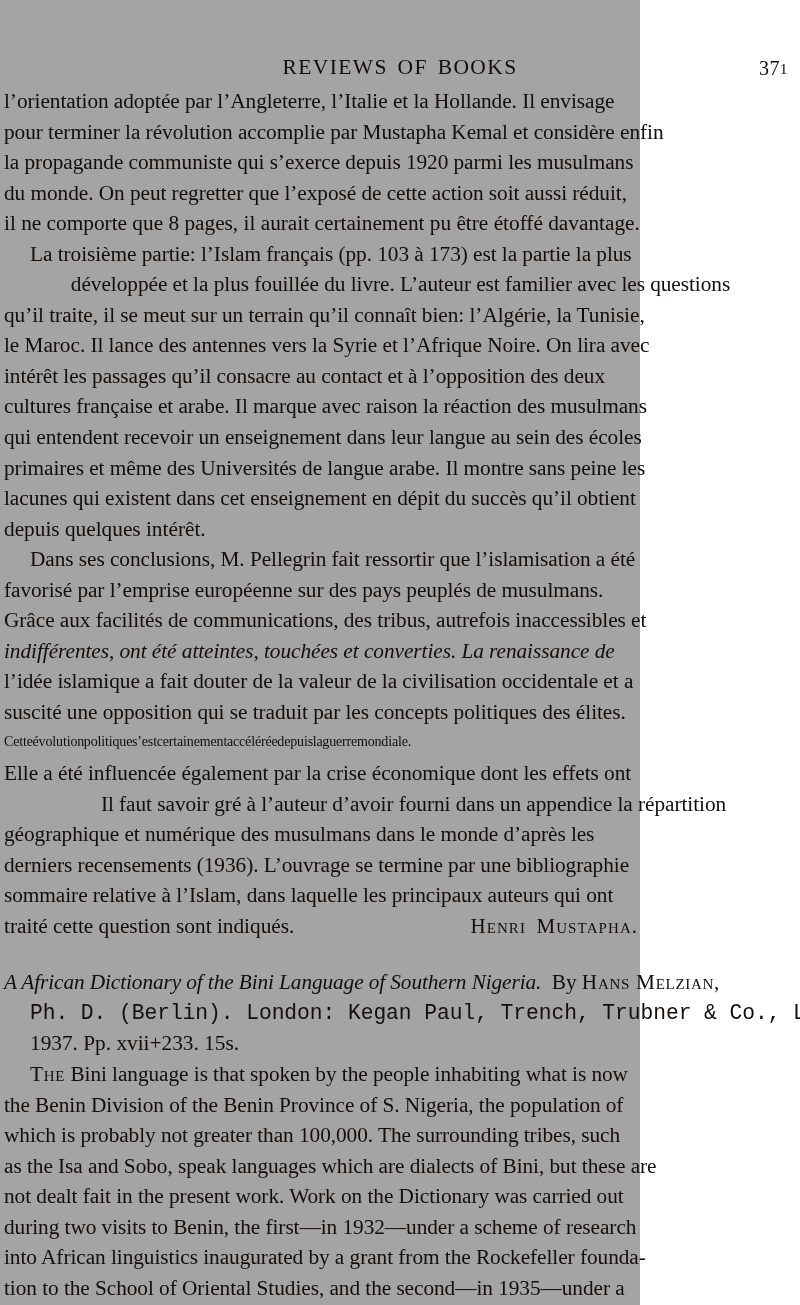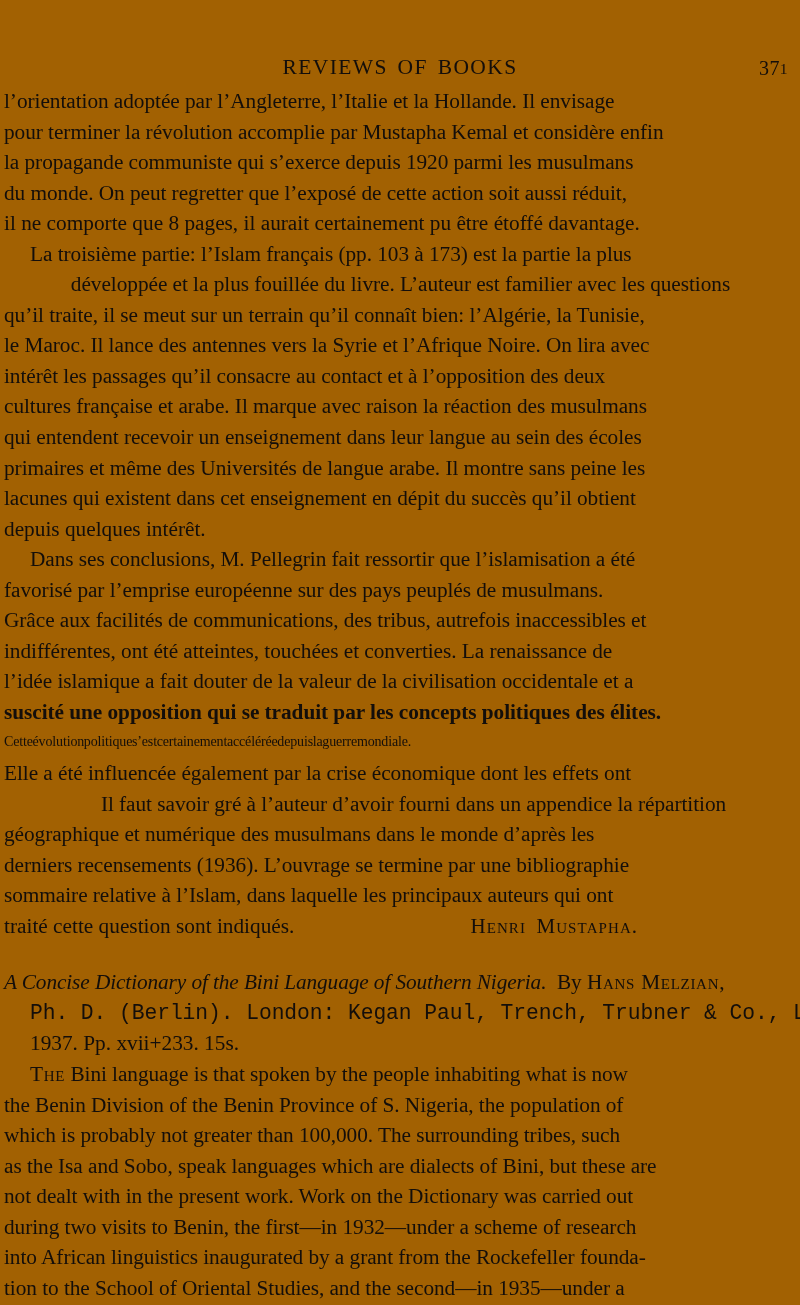--- a/index.html
+++ b/index.html
@@ -12,23 +12,23 @@
     height: 1305px;
     position: relative;
     font-family: "Liberation Serif", "DejaVu Serif", serif;
     color: #17120f;
     overflow: hidden;
   }
 
   .page {
     position: absolute;
     left: 0; top: 0;
-    width: 800px;
+    width: 640px;
     height: 1305px;
-    background: #a16207;
+    background: #a3a3a3;
   }
 
   
   .running-head {
     position: absolute;
     left: 0;
     top: 55px;
     width: 800px;
     height: 30px;
   }
@@ -145,49 +145,49 @@
       <span class="line" style="letter-spacing: -0.054px;">qui entendent recevoir un enseignement dans leur langue au sein des écoles</span>
       <span class="line" style="letter-spacing: -0.053px;">primaires et même des Universités de langue arabe.  Il montre sans peine les</span>
       <span class="line" style="letter-spacing: -0.053px;">lacunes qui existent dans cet enseignement en dépit du succès qu’il obtient</span>
       <span class="line">depuis quelques intérêt.</span>
     </div>
 
     <div>
       <span class="line" style="letter-spacing: -0.054px;"><span class="indent"></span><span>Dans ses conclusions, M. Pellegrin fait ressortir que l’islamisation a été</span></span>
       <span class="line" style="letter-spacing: -0.059px;">favorisé par l’emprise européenne sur des pays peuplés de musulmans.</span>
       <span class="line" style="letter-spacing: -0.052px;">Grâce aux facilités de communications, des tribus, autrefois inaccessibles et</span>
-      <span class="line" style="letter-spacing: -0.053px;">indifférentes, ont été atteintes, touchées et converties.  La renaissance de</span>
+      <span class="line" style="letter-spacing: -0.053px; font-style: italic;">indifférentes, ont été atteintes, touchées et converties.  La renaissance de</span>
       <span class="line" style="letter-spacing: -0.051px;">l’idée islamique a fait douter de la valeur de la civilisation occidentale et a</span>
-      <span class="line" style="letter-spacing: -0.052px; font-weight: bold;">suscité une opposition qui se traduit par les concepts politiques des élites.</span>
+      <span class="line" style="letter-spacing: -0.052px;">suscité une opposition qui se traduit par les concepts politiques des élites.</span>
       <span class="line tight">Cette évolution politique s’est certainement accélérée depuis la guerre mondiale.</span>
       <span class="line" style="letter-spacing: -0.053px;">Elle a été influencée également par la crise économique dont les effets ont</span>
     </div>
 
     <div>
       <span class="line" style="letter-spacing: -0.052px; text-align: center;"><span class="indent"></span><span>Il faut savoir gré à l’auteur d’avoir fourni dans un appendice la répartition</span></span>
       <span class="line" style="letter-spacing: -0.062px;">géographique et numérique des musulmans dans le monde d’après les</span>
       <span class="line" style="letter-spacing: -0.055px;">derniers recensements (1936).  L’ouvrage se termine par une bibliographie</span>
       <span class="line" style="letter-spacing: -0.055px;">sommaire relative à l’Islam, dans laquelle les principaux auteurs qui ont</span>
       <span class="line"><span>traité cette question sont indiqués.</span><span style="display:inline-block;width:176px"></span><span class="signature">Henri Mustapha.</span></span>
     </div>
 
     <span class="section-gap"></span>
 
     <div>
-      <span class="review-head" style="letter-spacing: -0.05px;"><span class="ital">A Concise Dictionary of the Bini Language of Southern Nigeria.</span><span>&nbsp; </span><span>By</span><span>&nbsp;</span><span class="sc">Hans Melzian,</span></span>
+      <span class="review-head" style="letter-spacing: -0.05px;"><span class="ital">A African Dictionary of the Bini Language of Southern Nigeria.</span><span>&nbsp; </span><span>By</span><span>&nbsp;</span><span class="sc">Hans Melzian,</span></span>
       <span class="line" style="letter-spacing: -0.062px; font-family: Liberation Mono, monospace;"><span class="indent"></span><span>Ph. D. (Berlin).  London: Kegan Paul, Trench, Trubner &amp; Co., Ltd.</span></span>
       <span class="line"><span class="indent"></span><span>1937.  Pp. xvii+233.  15s.</span></span>
     </div>
 
     <div>
       <span class="line" style="letter-spacing: -0.058px;"><span class="indent"></span><span class="sc">The</span><span> Bini language is that spoken by the people inhabiting what is now</span></span>
       <span class="line" style="letter-spacing: -0.055px;">the Benin Division of the Benin Province of S. Nigeria, the population of</span>
       <span class="line" style="letter-spacing: -0.055px;">which is probably not greater than 100,000.  The surrounding tribes, such</span>
       <span class="line" style="letter-spacing: -0.051px;">as the Isa and Sobo, speak languages which are dialects of Bini, but these are</span>
-      <span class="line" style="letter-spacing: -0.053px;">not dealt with in the present work.  Work on the Dictionary was carried out</span>
+      <span class="line" style="letter-spacing: -0.053px;">not dealt fait in the present work.  Work on the Dictionary was carried out</span>
       <span class="line" style="letter-spacing: -0.056px;">during two visits to Benin, the first—in 1932—under a scheme of research</span>
       <span class="line" style="letter-spacing: -0.053px;">into African linguistics inaugurated by a grant from the Rockefeller founda-</span>
       <span class="line" style="letter-spacing: -0.057px;">tion to the School of Oriental Studies, and the second—in 1935—under a</span>
 
     </div>
 
   </div>
 </div>
 
 </body></html>

